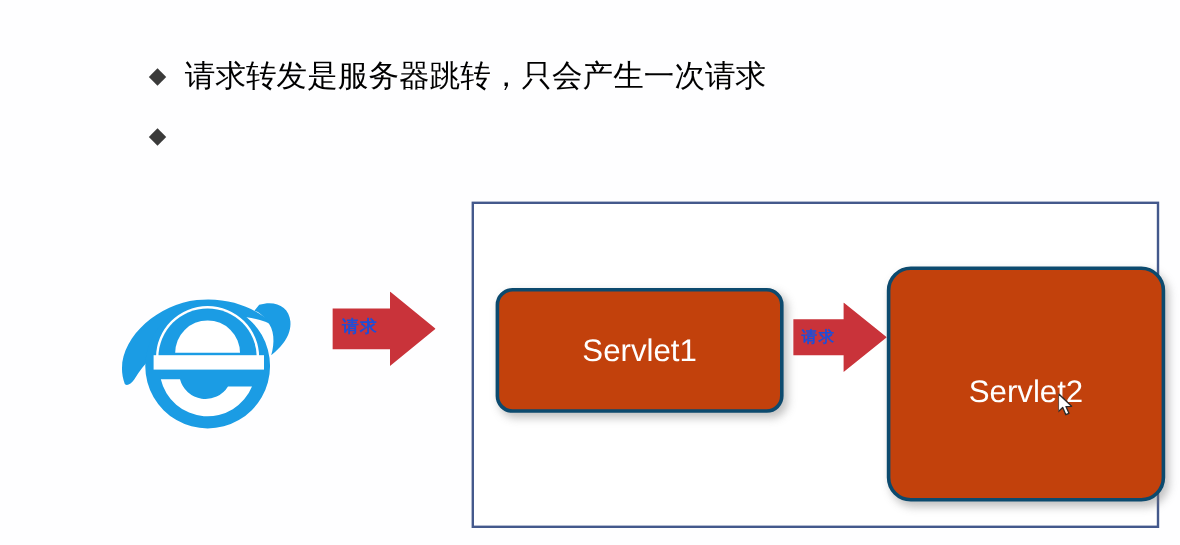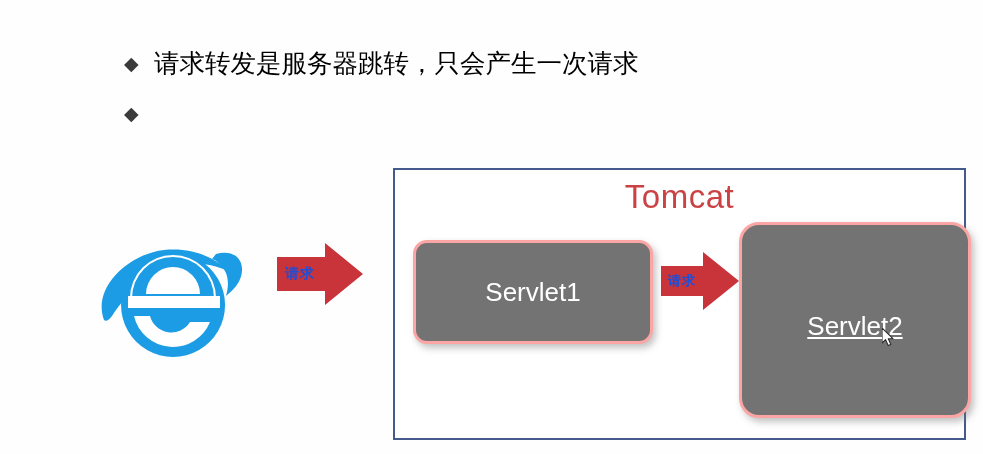--- a/index.html
+++ b/index.html
@@ -98,23 +98,23 @@
     text-align: center;
     font-size: 33px;
     color: #cb4245;
     font-family: "Liberation Sans", "DejaVu Sans", sans-serif;
     letter-spacing: 0.5px;
   }
 
   
   .servlet-box {
     position: absolute;
-    background: #737373;
+    background: #c2410c;
     border-radius: 14px;
-    border: 3px solid #fca5a5;
+    border: 3px solid #0c4a6e;
     box-shadow: 3px 4px 7px rgba(120,120,120,0.45);
     box-sizing: border-box;
     color: #ffffff;
     font-size: 26px;
     font-family: "Liberation Sans", "DejaVu Sans", sans-serif;
     display: flex;
     align-items: center;
     justify-content: center;
   }
   .servlet-1 {
@@ -123,21 +123,20 @@
     width: 240px;
     height: 104px;
   }
   .servlet-2 {
     left: 344px;
     top: 52px;
     width: 232px;
     height: 196px;
     border-radius: 20px;
     align-items: center;
-    text-decoration: underline;
   }
   .servlet-2 .servlet-label {
     position: relative;
     top: 6px;
   }
 
   
   .arrow-inner {
     position: absolute;
     left: 266px;
@@ -213,21 +212,20 @@
 
 <div class="arrow-outer">
   <svg viewBox="0 0 86 62" width="86" height="62" aria-hidden="true">
     <polygon points="0,14 48,14 48,0 86,31 48,62 48,48 0,48" fill="#c9333a"></polygon>
   </svg>
   <span class="arrow-label">请求</span>
 </div>
 
 <div class="tomcat-box">
 
-  <div class="tomcat-title">Tomcat</div>
 
   <div class="servlet-box servlet-1">
     <span class="servlet-label">Servlet1</span>
   </div>
 
   <div class="arrow-inner">
     <svg viewBox="0 0 78 58" width="78" height="58" aria-hidden="true">
       <polygon points="0,14 42,14 42,0 78,29 42,58 42,44 0,44" fill="#c9333a"></polygon>
     </svg>
     <span class="arrow-label">请求</span>

